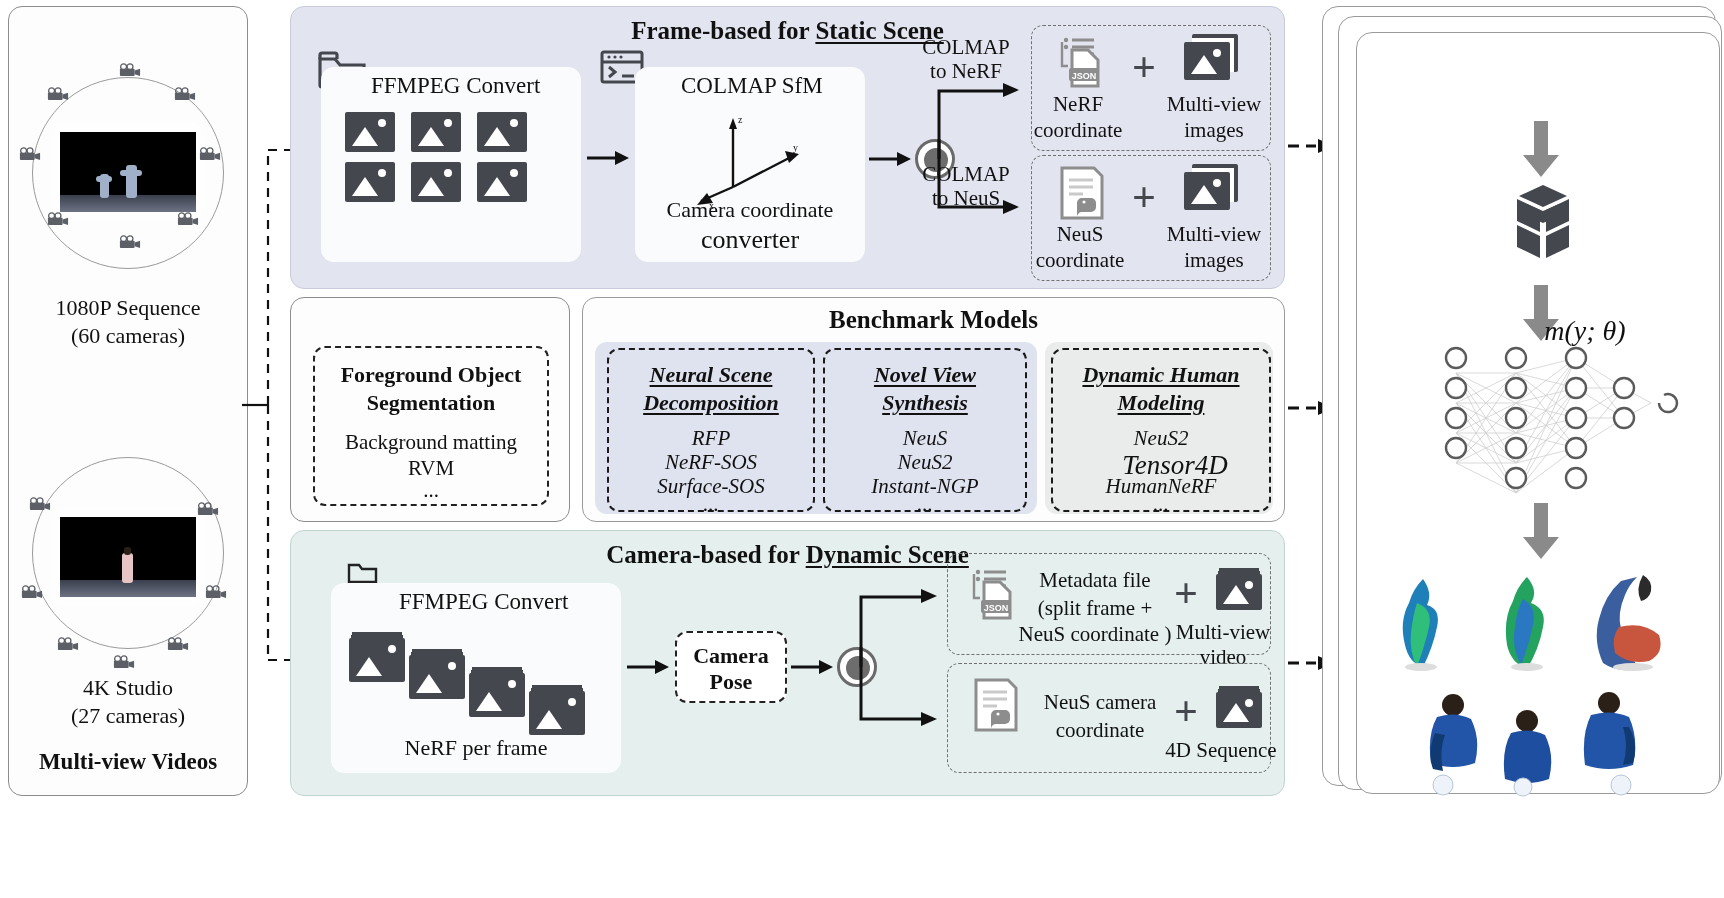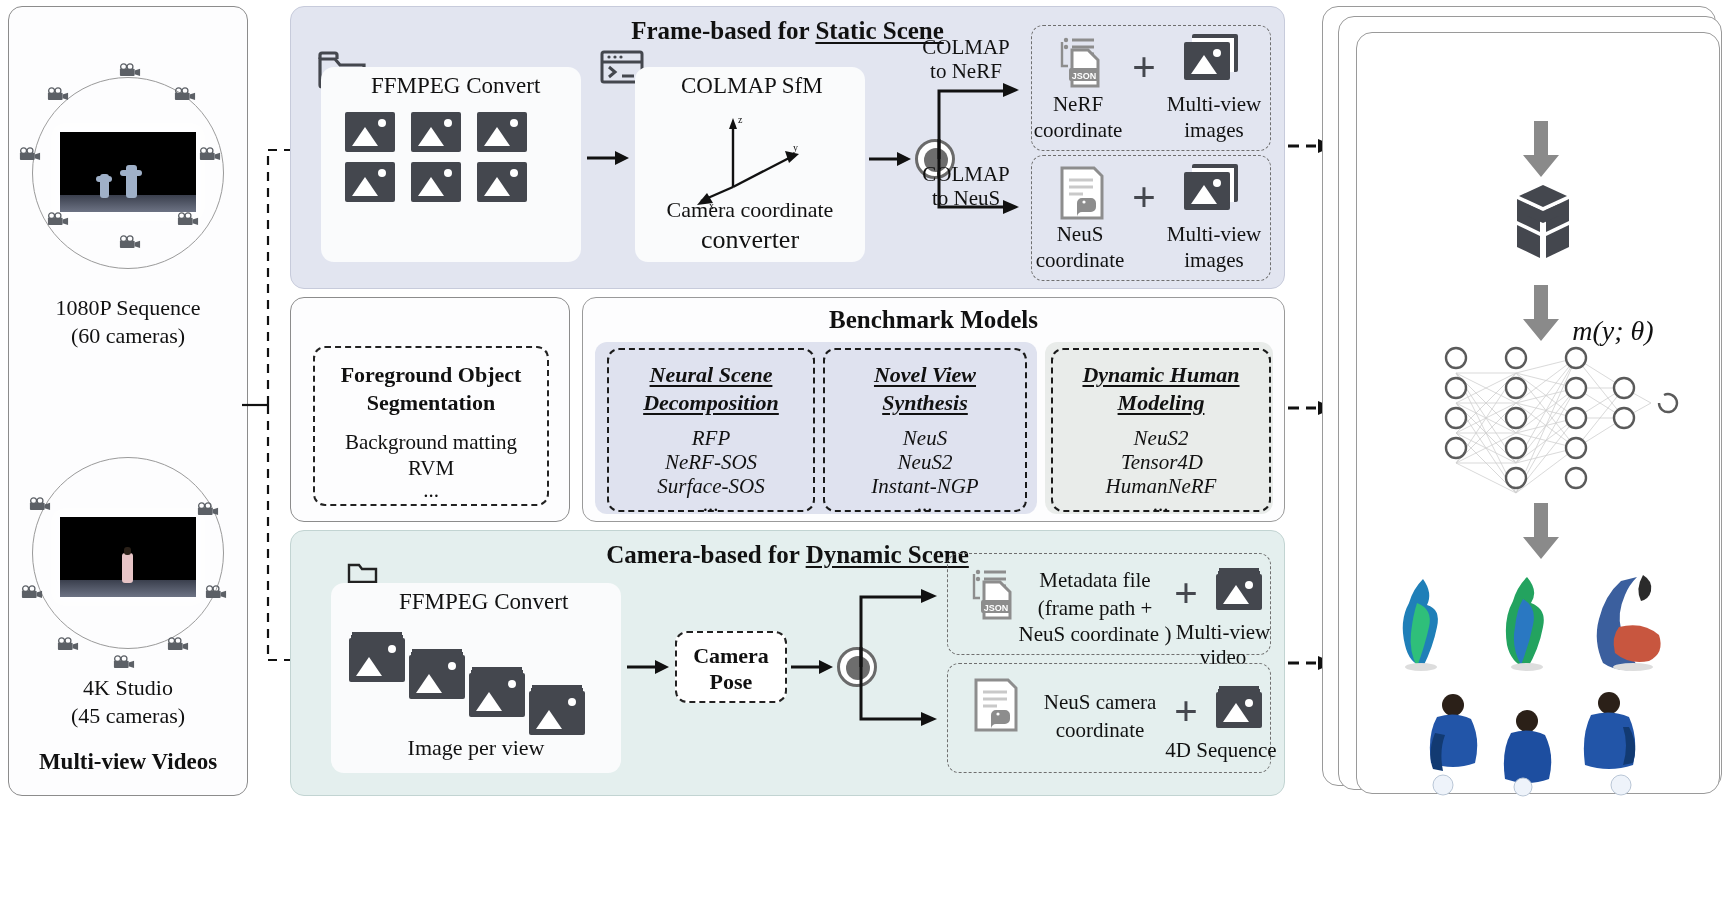--- a/index.html
+++ b/index.html
@@ -217,21 +217,21 @@
       <div class="cam" style="left:104px;top:648px">
           <svg viewBox="0 0 24 15" width="22" height="14">
             <circle cx="5" cy="4" r="3.2" fill="none" stroke="#5c6066" stroke-width="1.4"></circle>
             <circle cx="12" cy="4" r="3.2" fill="none" stroke="#5c6066" stroke-width="1.4"></circle>
             <rect x="1" y="6" width="16" height="8" rx="1" fill="#5c6066"></rect>
             <path d="M17 8 l6 -2 v8 l-6 -2 z" fill="#5c6066"></path>
           </svg>
         </div>
 
       <div class="cap" style="top:668px;font-size:22px">4K Studio</div>
-      <div class="cap" style="top:696px;font-size:22px">(45 cameras)</div>
+      <div class="cap" style="top:696px;font-size:22px">(27 cameras)</div>
     </div>
 
     <div class="cap title-b" style="top:742px;font-size:23px">Multi-view Videos</div>
   </div>
 
   <svg class="panel" style="left:240px;top:120px;width:60px;height:570px">
     <path d="M2 285 H28" stroke="#111" stroke-width="2.2" fill="none"></path>
     <path d="M28 285 V30 M28 285 V540" stroke="#111" stroke-width="2.2" fill="none" stroke-dasharray="9 7"></path>
     <path d="M28 30 H46" stroke="#111" stroke-width="2.2" fill="none" stroke-dasharray="9 7"></path>
     <path d="M28 540 H46" stroke="#111" stroke-width="2.2" fill="none" stroke-dasharray="9 7"></path>
@@ -396,21 +396,21 @@
       <div class="txt" style="left:0;top:76px;width:100%;font-size:21px">NeuS</div>
       <div class="txt" style="left:0;top:100px;width:100%;font-size:21px">NeuS2</div>
       <div class="txt" style="left:0;top:124px;width:100%;font-size:21px">Instant-NGP</div>
       <div class="txt" style="left:0;top:142px;width:100%;font-size:21px">...</div>
     </div>
 
     <div class="bench-cat" style="left:468px;top:50px;width:216px;height:160px">
       <div class="txt title-b uline" style="left:0;top:12px;width:100%;font-size:22px">Dynamic Human</div>
       <div class="txt title-b uline" style="left:0;top:40px;width:100%;font-size:22px">Modeling</div>
       <div class="txt" style="left:0;top:76px;width:100%;font-size:21px">NeuS2</div>
-      <div class="txt" style="left:1px;top:100px;width:100%;font-size:21px">Tensor4D</div>
+      <div class="txt" style="left:14px;top:100px;width:100%;font-size:27px">Tensor4D</div>
       <div class="txt" style="left:0;top:124px;width:100%;font-size:21px">HumanNeRF</div>
       <div class="txt" style="left:0;top:142px;width:100%;font-size:21px">...</div>
     </div>
   </div>
 
   <div class="panel" id="dyn-band">
     <div class="txt title-b" style="left:0;top:10px;width:100%;font-size:25px">
       <span>Camera-based for </span><span class="uline">Dynamic Scene</span>
     </div>
 
@@ -431,21 +431,21 @@
         </div>
       <div class="panel" style="left:78px;top:72px">
           <div class="tile stacked" style="width:56px;height:44px"></div>
         </div>
       <div class="panel" style="left:138px;top:90px">
           <div class="tile stacked" style="width:56px;height:44px"></div>
         </div>
       <div class="panel" style="left:198px;top:108px">
           <div class="tile stacked" style="width:56px;height:44px"></div>
         </div>
-      <div class="txt" style="left:0;top:152px;width:100%;font-size:22px">Image per view</div>
+      <div class="txt" style="left:0;top:152px;width:100%;font-size:22px">NeRF per frame</div>
     </div>
 
     <svg class="panel" style="left:336px;top:128px;width:44px;height:16px">
       <path d="M0 8 H30" stroke="#111" stroke-width="3"></path>
         <polygon points="28,1 28,15 42,8" fill="#111"></polygon>
     </svg>
 
     <div class="panel dashed" style="left:384px;top:100px;width:112px;height:72px;background:#fff">
       <div class="txt title-b" style="left:0;top:10px;width:100%;font-size:22px">Camera</div>
       <div class="txt title-b" style="left:0;top:36px;width:100%;font-size:22px">Pose</div>
@@ -475,21 +475,21 @@
           <path d="M22 4 h22 M22 11 h22 M22 18 h22" stroke="#8d8d8d" stroke-width="3"></path>
           <circle cx="16" cy="4" r="2.2" fill="#8d8d8d"></circle>
             <circle cx="16" cy="11" r="2.2" fill="#8d8d8d"></circle>
           <path d="M12 6 V30 h6" stroke="#8d8d8d" stroke-width="2.4" fill="none"></path>
           <path d="M22 14 h16 l10 10 v26 H22 Z" fill="#fff" stroke="#8d8d8d" stroke-width="3"></path>
           <rect x="19" y="32" width="30" height="13" rx="2" fill="#8d8d8d"></rect>
           <text x="34" y="42.5" font-size="9" fill="#fff" text-anchor="middle" font-family="Liberation Sans, sans-serif" font-weight="bold">JSON</text>
         </svg>
       </div>
       <div class="txt" style="left:72px;top:14px;width:150px;font-size:21px">Metadata file</div>
-      <div class="txt" style="left:68px;top:42px;width:158px;font-size:21px">(frame path +</div>
+      <div class="txt" style="left:68px;top:42px;width:158px;font-size:21px">(split frame +</div>
       <div class="txt" style="left:58px;top:68px;width:178px;font-size:21px">NeuS coordinate  )</div>
       <div class="plus" style="left:226px;top:18px">+</div>
       <div class="panel" style="left:268px;top:20px">
         <div class="tile stacked" style="width:46px;height:36px"></div>
       </div>
       <div class="txt" style="left:210px;top:66px;width:130px;font-size:21px">Multi-view video</div>
     </div>
 
     <div class="panel dashed-soft" style="left:656px;top:132px;width:324px;height:110px">
       <div class="panel" style="left:18px;top:14px">
@@ -543,21 +543,21 @@
           <path d="M46 28 L62 21 L62 33 L46 40 Z"></path>
           <path d="M30 21 L46 28 L46 40 L30 33 Z"></path>
         </g>
       </svg>
     </div>
 
     <svg class="panel" style="left:164px;top:252px;width:40px;height:58">
       <path d="M13 0 h14 v34 h11 L20 56 L2 34 h11 Z" fill="#8a8a8a"></path>
     </svg>
 
-    <div class="txt" style="left:146px;top:282px;width:220px;font-size:28px;font-style:italic">m(y; θ)</div>
+    <div class="txt" style="left:118px;top:282px;width:220px;font-size:28px;font-style:italic">m(y; θ)</div>
 
     <div class="panel" style="left:54px;top:318px">
       <svg width="260" height="150" viewBox="0 0 260 150">
         <g stroke="#cfcfcf" stroke-width="0.8" fill="none">
           <path d="M45 22 L105 22 M45 22 L105 52 M45 22 L105 82 M45 22 L105 112 M45 22 L105 142"></path>
           <path d="M45 52 L105 22 M45 52 L105 52 M45 52 L105 82 M45 52 L105 112 M45 52 L105 142"></path>
           <path d="M45 82 L105 22 M45 82 L105 52 M45 82 L105 82 M45 82 L105 112 M45 82 L105 142"></path>
           <path d="M45 112 L105 22 M45 112 L105 52 M45 112 L105 82 M45 112 L105 112 M45 112 L105 142"></path>
           <path d="M105 22 L165 7 M105 52 L165 7 M105 82 L165 7 M105 112 L165 7 M105 142 L165 7"></path>
           <path d="M105 22 L165 37 M105 52 L165 37 M105 82 L165 37 M105 112 L165 37 M105 142 L165 37"></path>

